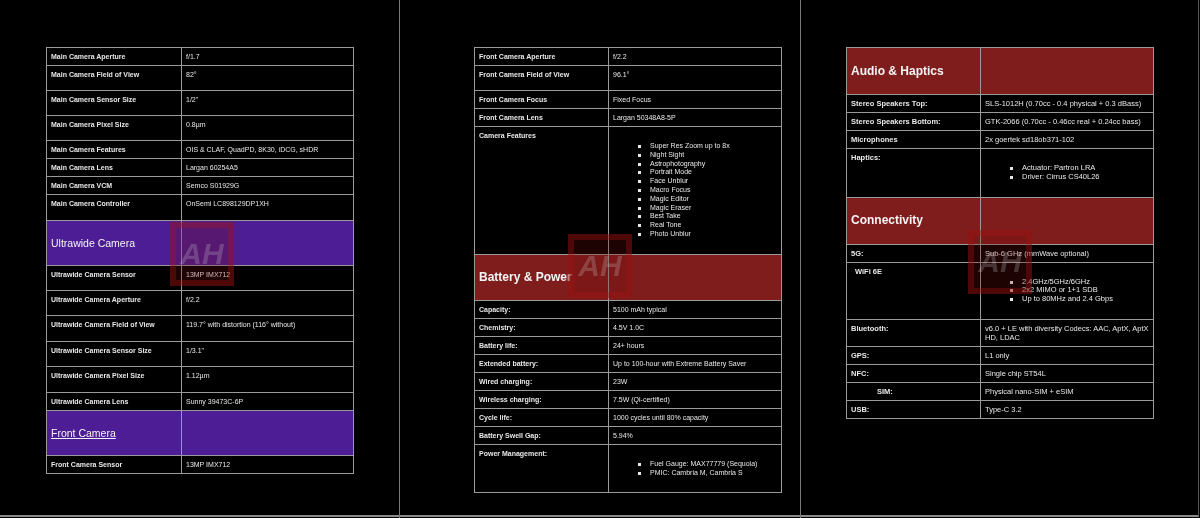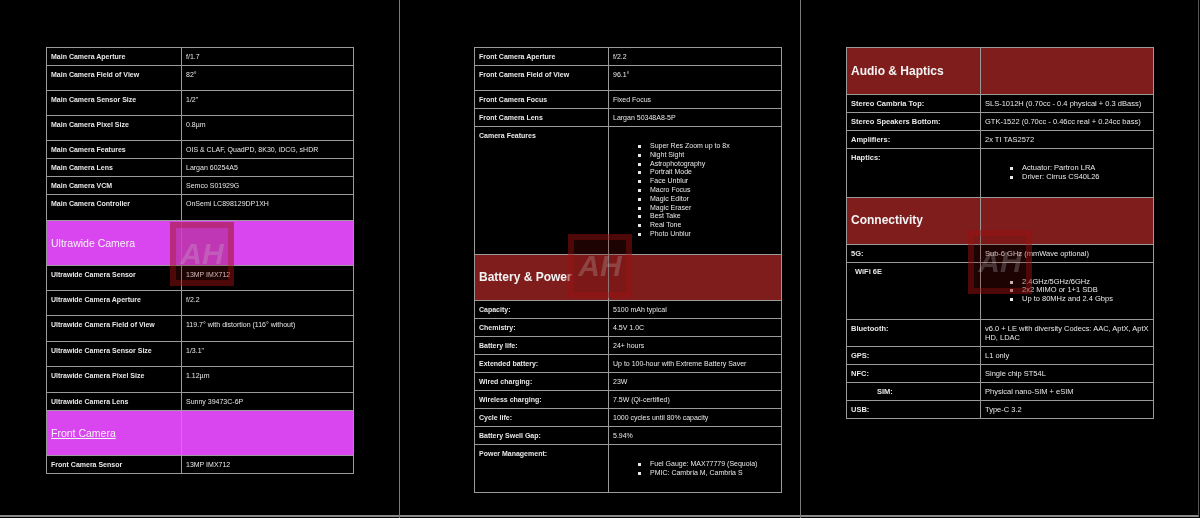--- a/index.html
+++ b/index.html
@@ -6,21 +6,21 @@
   body{width:1200px;height:518px;position:relative;overflow:hidden;font-family:"Liberation Sans",sans-serif;color:#e6e6e6;}
   .frame{position:absolute;left:0;top:0;width:1198px;height:515px;border-bottom:2px solid #8a8a8a;border-right:1px solid #555;}
   .sep{position:absolute;top:0;width:1px;height:518px;background:#7a7a7a;}
   .panel{position:absolute;top:47px;}
   table{border-collapse:collapse;table-layout:fixed;}
   td{border:1px solid #9a9a9a;vertical-align:top;padding:4px 4px;font-size:7px;line-height:9px;color:#e8e8e8;}
   td.k{font-weight:bold;}
   .p3 td{font-size:7.5px;}
   .p3 td.k{font-weight:bold;}
   tr.hdr td{height:36px;vertical-align:middle;font-size:11px;font-weight:normal;color:#f4f4f4;}
-  .p1 tr.hdr td{background:#d946ef;}
+  .p1 tr.hdr td{background:#4c1d95;}
   .p2 tr.hdr td,.p3 tr.hdr td{background:#7f1d1d;font-size:12px;font-weight:bold;}
   .p1 tr.hdr td{font-size:10.5px;}
   ul{margin:11px;padding:0 0 0 14px;list-style:none;}
   li{position:relative;padding-left:12px;line-height:8.8px;}
   li::before{content:"";position:absolute;left:0;top:3px;width:3px;height:3px;background:#e8e8e8;}
   .wm{position:absolute;width:52px;height:52px;border:6px solid rgba(170,20,20,0.35);background:rgba(120,10,10,0.25);display:flex;align-items:center;justify-content:center;font-size:30px;font-weight:bold;color:rgba(200,200,200,0.25);font-style:italic;pointer-events:none;}
 </style>
 </head>
 <body>
 
@@ -202,30 +202,30 @@
     <colgroup>
         <col style="width:134px">
         <col style="width:173px">
       </colgroup>
     <tbody>
         <tr class="hdr">
           <td style="height: 38px;">Audio &amp; Haptics</td>
           <td></td>
         </tr>
         <tr>
-          <td class="k" style="height: 9px;">Stereo Cambria Top:</td>
+          <td class="k" style="height: 9px;">Stereo Speakers Top:</td>
           <td>SLS-1012H (0.70cc - 0.4 physical + 0.3 dBass)</td>
         </tr>
         <tr>
           <td class="k" style="height: 9px;">Stereo Speakers Bottom:</td>
-          <td>GTK-1522 (0.70cc - 0.46cc real + 0.24cc bass)</td>
-        </tr>
-        <tr>
-          <td class="k" style="height: 9px;">Amplifiers:</td>
-          <td>2x TI TAS2572</td>
+          <td>GTK-2066 (0.70cc - 0.46cc real + 0.24cc bass)</td>
+        </tr>
+        <tr>
+          <td class="k" style="height: 9px;">Microphones</td>
+          <td>2x goertek sd18ob371-102</td>
         </tr>
         <tr>
           <td class="k" style="height: 18px;">Haptics:</td>
           <td>
             <ul>
               <li>Actuator: Partron LRA</li>
               <li>Driver: Cirrus CS40L26</li>
             </ul>
           </td>
         </tr>

